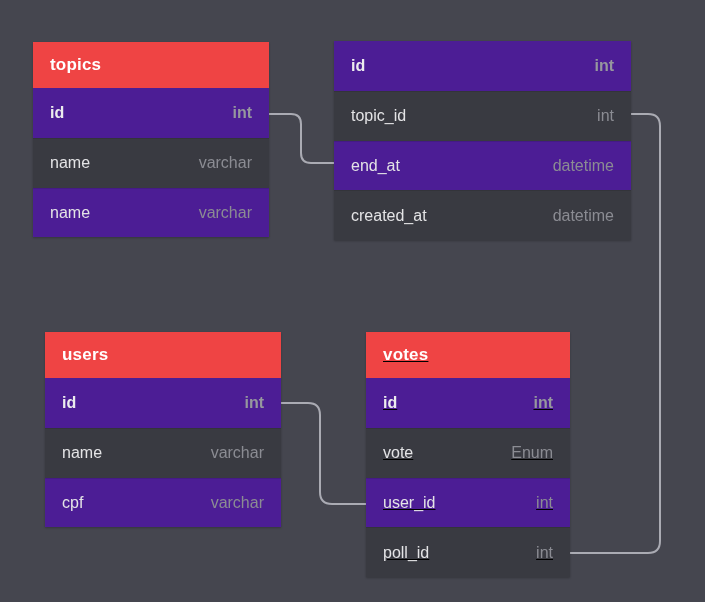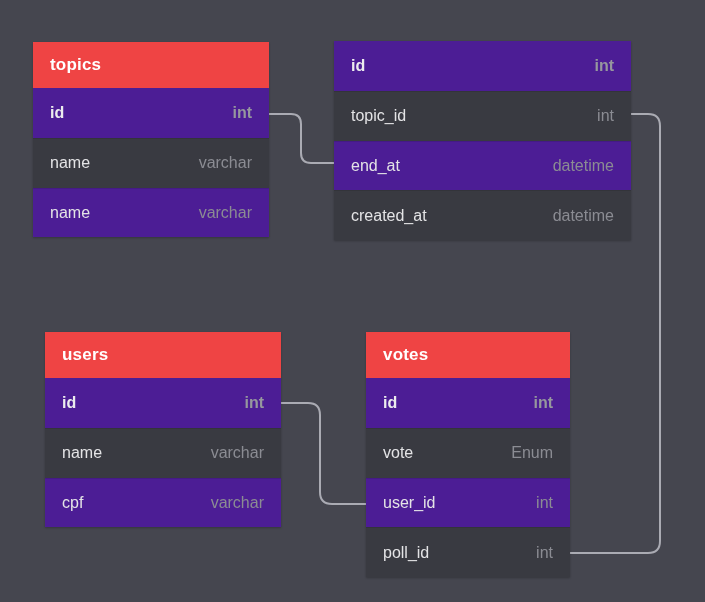--- a/index.html
+++ b/index.html
@@ -114,21 +114,21 @@
       </div>
       <div class="db-row even">
         <span class="field-name">name</span>
         <span class="field-type">varchar</span>
       </div>
       <div class="db-row odd">
         <span class="field-name">cpf</span>
         <span class="field-type">varchar</span>
       </div>
     </div>
-    <div class="db-table" style="left: 366px; top: 332px; width: 204px;">
+    <div class="db-table" style="left: 366px; top: 332px; width: 204px; text-decoration: underline;">
       <div class="db-table-header">
         <span class="db-table-title">votes</span>
       </div>
       <div class="db-row odd pk">
         <span class="field-name">id</span>
         <span class="field-type">int</span>
       </div>
       <div class="db-row even">
         <span class="field-name">vote</span>
         <span class="field-type">Enum</span>

